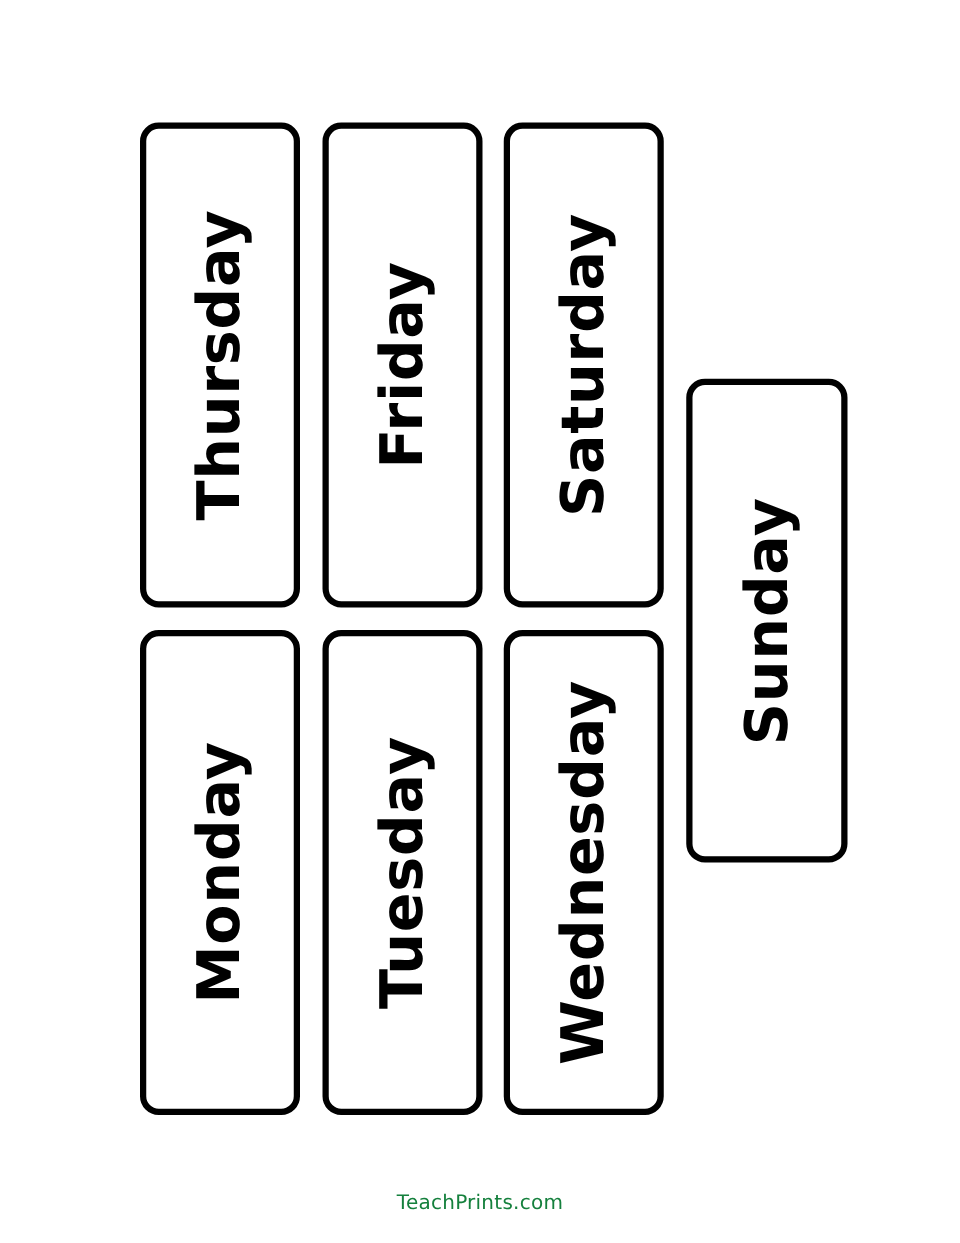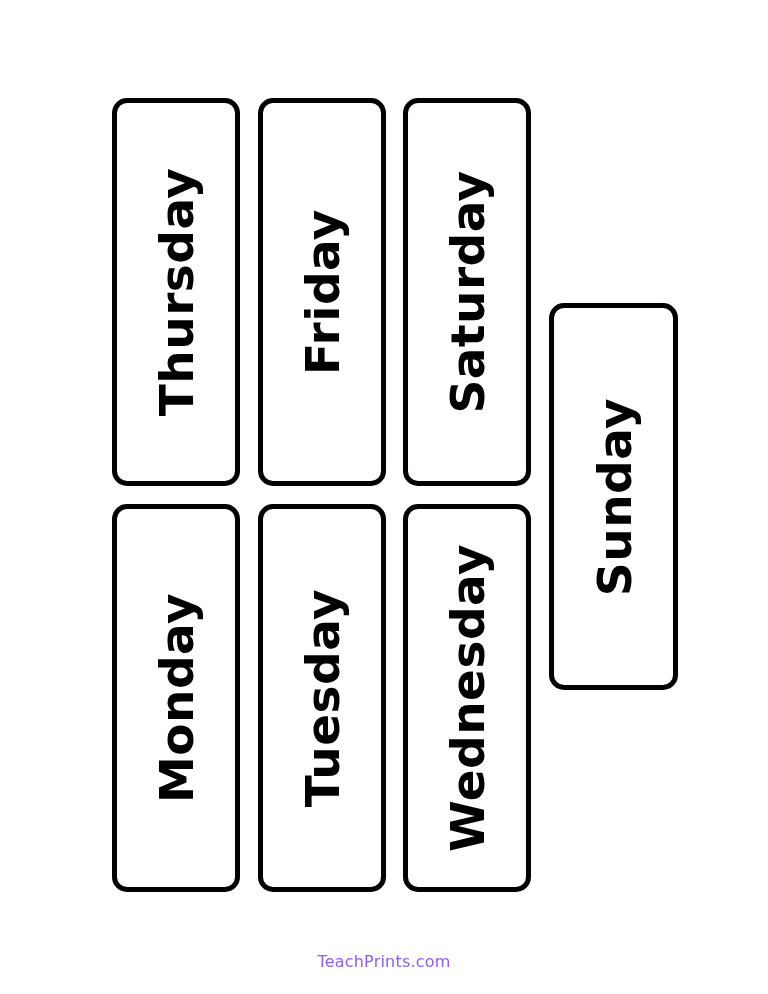--- a/index.html
+++ b/index.html
@@ -67,21 +67,21 @@
     top: 952px;
     width: 768px;
     text-align: center;
   }
   #footer-text {
     display: inline-block;
     font-family: "DejaVu Sans", sans-serif;
     font-size: 16px;
     font-weight: normal;
     letter-spacing: 0.2px;
-    color: #8b5cf6;
+    color: #15803d;
   }
 </style>
 </head>
 <body>
 
 <div id="page">
 
   <div class="card" id="card-thursday">
     <span class="card-label">Thursday</span>
   </div>

